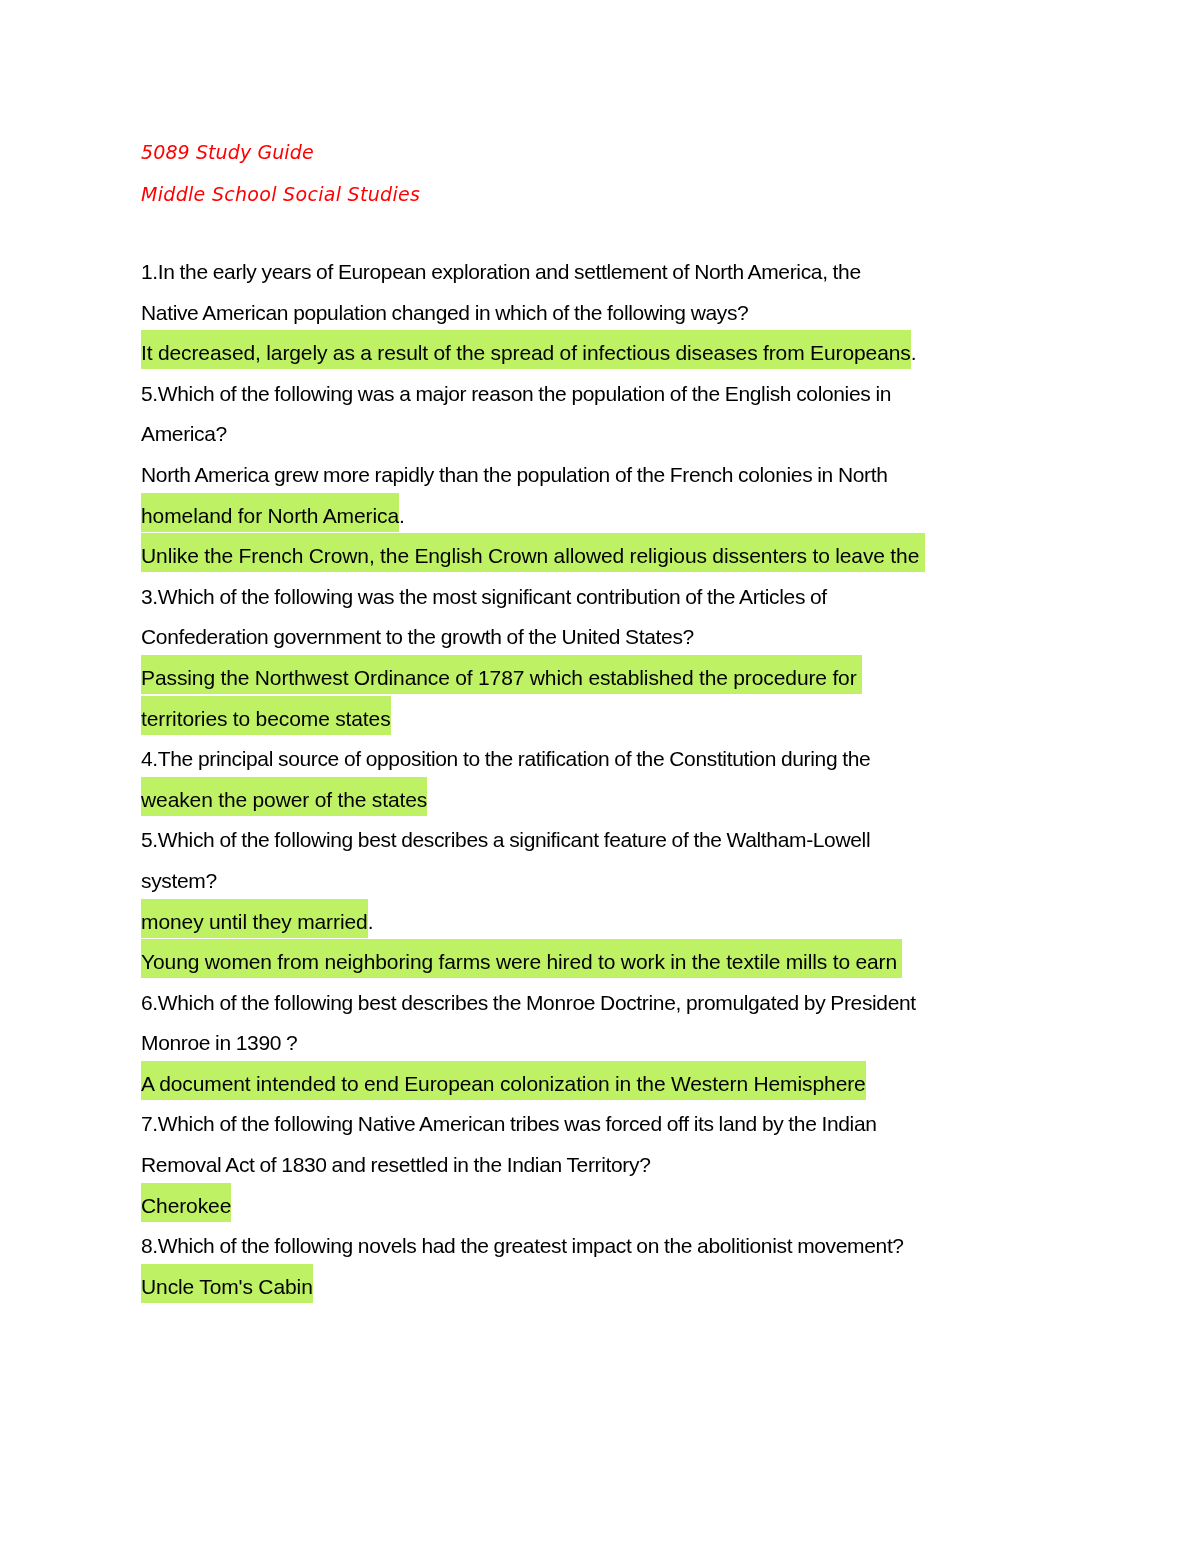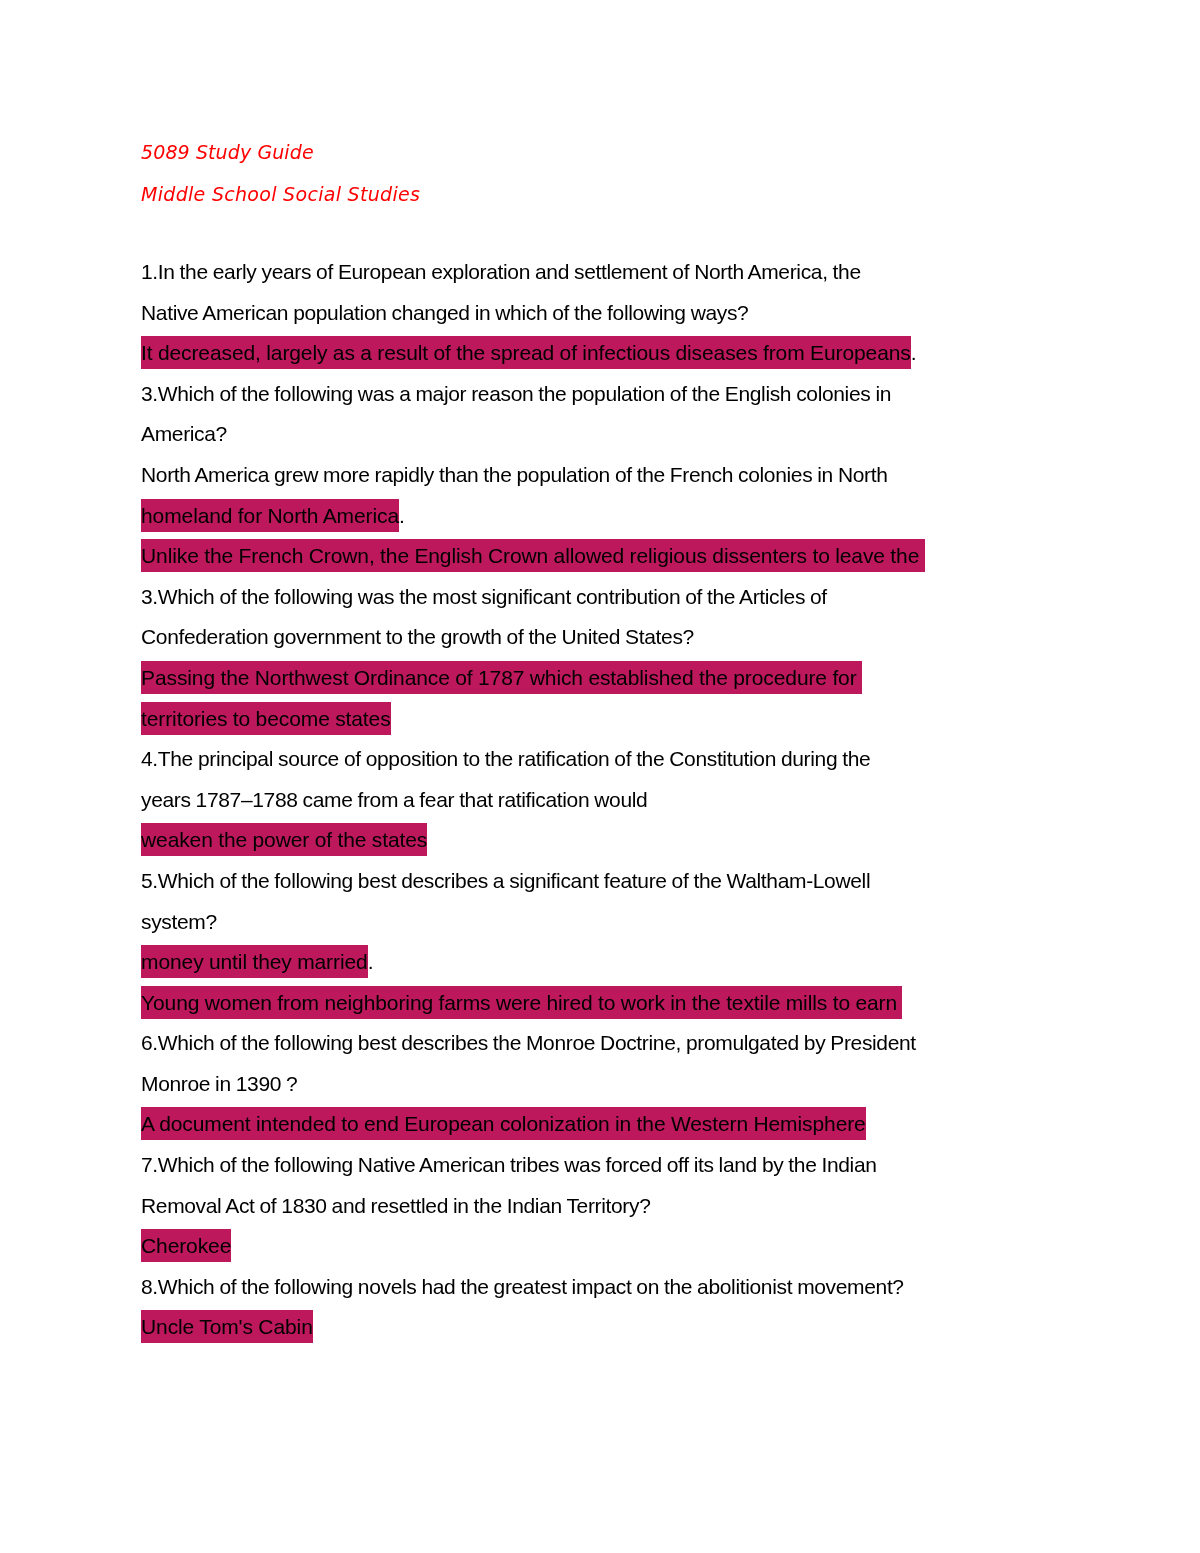--- a/index.html
+++ b/index.html
@@ -17,56 +17,55 @@
   .title { top: 141px; }
   .subtitle { top: 183px; letter-spacing: 0.3px; }
   .body {
     position: absolute; left: 141px; top: 252px; width: 940px;
     font-family: "Liberation Sans", sans-serif;
     font-size: 21px;
     line-height: 40.6px;
     color: #000000;
   }
   .line { display: block; white-space: nowrap; height: 40.6px; letter-spacing: -0.35px; word-spacing: -0.5px; }
-  .hl { background: #be185d; padding: 5px 0 5px 0; margin-top: 18px; }
+  .hl { background: #bef264; padding: 11px 0 5px 0; margin-top: 18px; }
   .ans { display: block; white-space: nowrap; height: 40.6px; letter-spacing: -0.1px; word-spacing: -0.3px; }
 </style>
 </head>
 <body>
 
 <div class="page">
   <div class="title">5089 Study Guide</div>
   <div class="subtitle">Middle School Social Studies</div>
 
   <div class="body">
 
     <div>
       <span class="line">1.In the early years of European exploration and settlement of North America, the</span>
       <span class="line">Native American population changed in which of the following ways?</span>
       <span class="ans"><span class="hl">It decreased, largely as a result of the spread of infectious diseases from Europeans</span><span>.</span></span>
     </div>
 
     <div>
-      <span class="line">3.Which of the following was a major reason the population of the English colonies in</span>
+      <span class="line">5.Which of the following was a major reason the population of the English colonies in</span>
       <span class="line">America?</span>
       <span class="line">North America grew more rapidly than the population of the French colonies in North</span>
       <span class="ans"><span class="hl">homeland for North America</span><span>.</span></span>
       <span class="ans"><span class="hl" style="white-space:pre">Unlike the French Crown, the English Crown allowed religious dissenters to leave the </span></span>
     </div>
 
     <div>
       <span class="line">3.Which of the following was the most significant contribution of the Articles of</span>
       <span class="line">Confederation government to the growth of the United States?</span>
       <span class="ans"><span class="hl" style="white-space:pre">Passing the Northwest Ordinance of 1787 which established the procedure for </span></span>
       <span class="ans"><span class="hl">territories to become states</span></span>
     </div>
 
     <div>
       <span class="line">4.The principal source of opposition to the ratification of the Constitution during the</span>
-      <span class="line">years 1787–1788 came from a fear that ratification would</span>
       <span class="ans"><span class="hl">weaken the power of the states</span></span>
     </div>
 
     <div>
       <span class="line">5.Which of the following best describes a significant feature of the Waltham-Lowell</span>
       <span class="line">system?</span>
       <span class="ans"><span class="hl">money until they married</span><span>.</span></span>
       <span class="ans"><span class="hl" style="white-space:pre">Young women from neighboring farms were hired to work in the textile mills to earn </span></span>
     </div>
 

